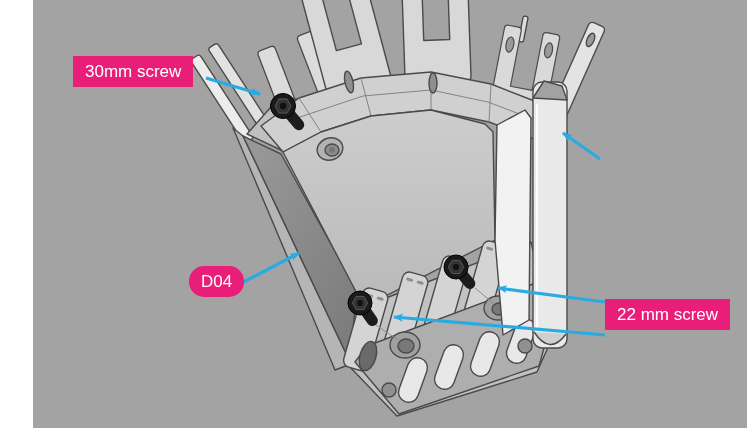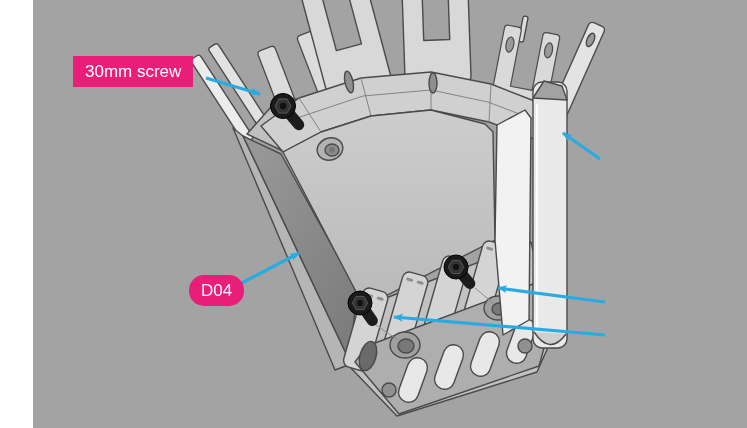--- a/index.html
+++ b/index.html
@@ -17,21 +17,21 @@
     background:#e91e79;
     color:#ffffff;
     font-size:17px;
     line-height:1.0;
     padding:7px 12px;
     white-space:nowrap;
     text-align:center;
   }
   .callout-30mm{left:40px;top:56px;}
   .callout-d02{left:572px;top:147px;}
-  .callout-d04{left:156px;top:275px;border-radius:15px;}
+  .callout-d04{left:156px;top:266px;border-radius:15px;}
   .callout-22mm{left:572px;top:299px;}
 </style>
 </head>
 <body>
 
 <div id="stage">
 
   <svg id="cad-svg" width="747" height="428" viewBox="0 0 747 428">
     <defs>
       <marker id="ah" markerWidth="12" markerHeight="10" refX="9" refY="4" orient="auto" markerUnits="userSpaceOnUse">
@@ -196,14 +196,15 @@
       <line x1="173" y1="78" x2="227" y2="94" marker-end="url(#ah)"></line>
       <line x1="567" y1="159" x2="530" y2="133" marker-end="url(#ah)"></line>
       <line x1="205" y1="285" x2="266" y2="253" marker-end="url(#ah)"></line>
       <line x1="572" y1="302" x2="465" y2="288" marker-end="url(#ah)"></line>
       <line x1="572" y1="335" x2="361" y2="317" marker-end="url(#ah)"></line>
     </g>
   </svg>
 
   <div class="callout callout-30mm">30mm screw</div>
   <div class="callout callout-d04">D04</div>
+  <div class="callout callout-22mm">22 mm screw</div>
 
 </div>
 
 </body></html>

